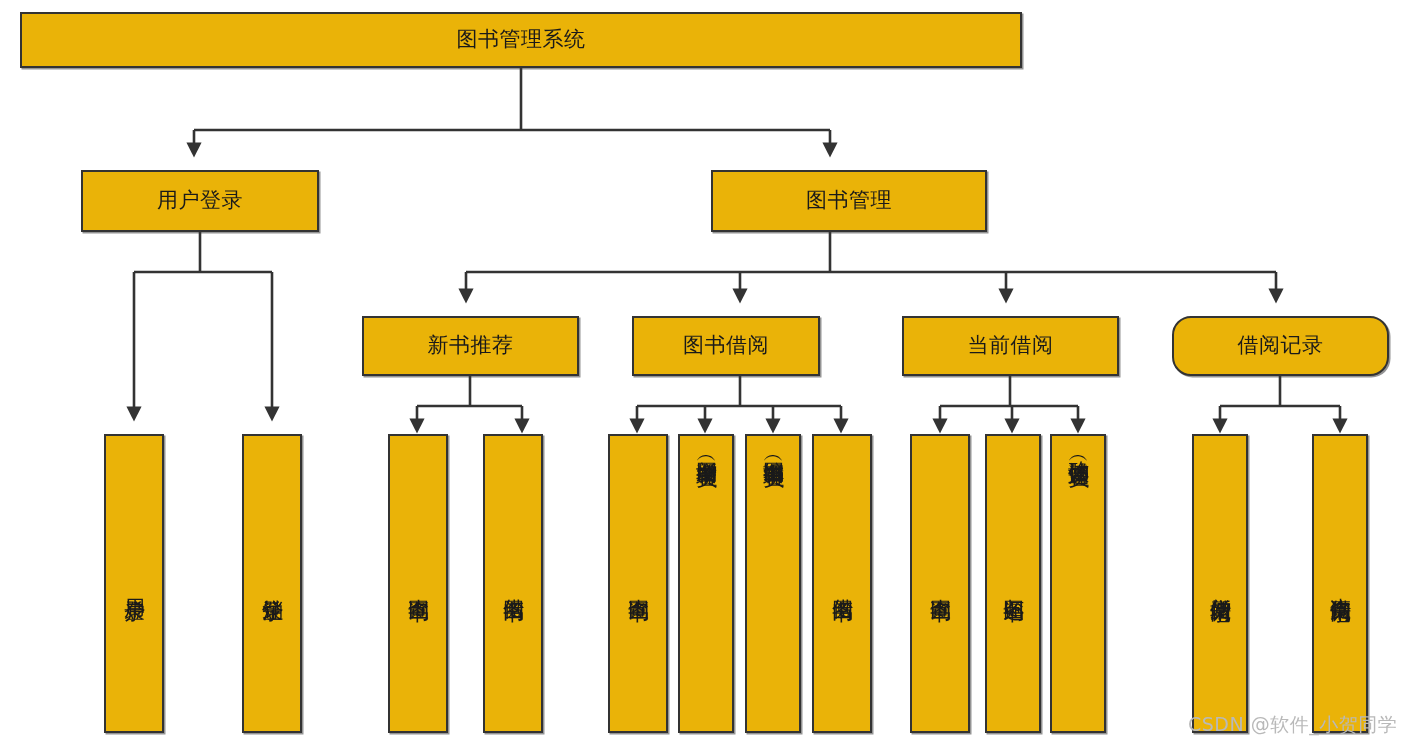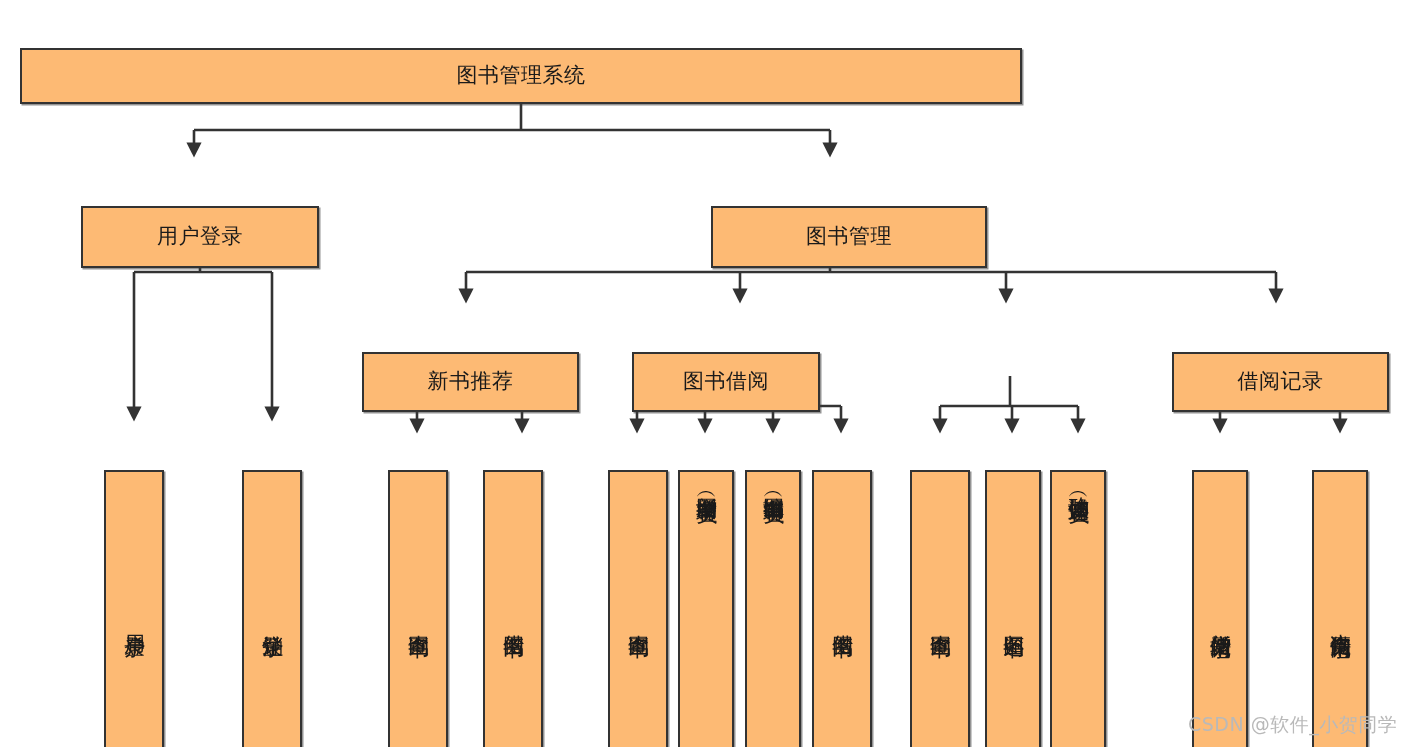--- a/index.html
+++ b/index.html
@@ -21,23 +21,22 @@
     position: absolute;
     left: 0;
     top: 0;
     width: 1405px;
     height: 747px;
   }
   .node {
     position: absolute;
     box-sizing: border-box;
     border: 2px solid #333333;
-    background: #fdba74;
+    background: #eab308;
     box-shadow: 1.5px 1.5px 0 0 rgba(60,60,60,0.55);
-    margin-top: 36px;
   }
   .node .label-h {
     position: absolute;
     left: 0; right: 0; top: 0; bottom: 0;
     display: flex;
     align-items: center;
     justify-content: center;
     font-size: 21px;
     color: #1a1a1a;
     letter-spacing: 0.5px;
@@ -138,21 +137,24 @@
   <div class="node" style="left:711px; top:170px; width:276px; height:62px;">
     <span class="label-h">图书管理</span>
   </div>
 
   <div class="node" style="left:362px; top:316px; width:217px; height:60px;padding-left:36px;">
     <span class="label-h">新书推荐</span>
   </div>
   <div class="node" style="left:632px; top:316px; width:188px; height:60px;">
     <span class="label-h">图书借阅</span>
   </div>
-  <div class="node" style="left:1172px; top:316px; width:217px; height:60px;">
+  <div class="node" style="left:902px; top:316px; width:217px; height:60px;">
+    <span class="label-h">当前借阅</span>
+  </div>
+  <div class="node" style="left:1172px; top:316px; width:217px; height:60px;border-radius:19px;">
     <span class="label-h">借阅记录</span>
   </div>
 
   <div class="node vert mid" style="left:104px; top:434px; width:60px; height:299px;">
     <span class="label-v">用户登录</span>
   </div>
   <div class="node vert mid" style="left:242px; top:434px; width:60px; height:299px;">
     <span class="label-v">注销登录</span>
   </div>
   <div class="node vert mid" style="left:388px; top:434px; width:60px; height:299px;">

